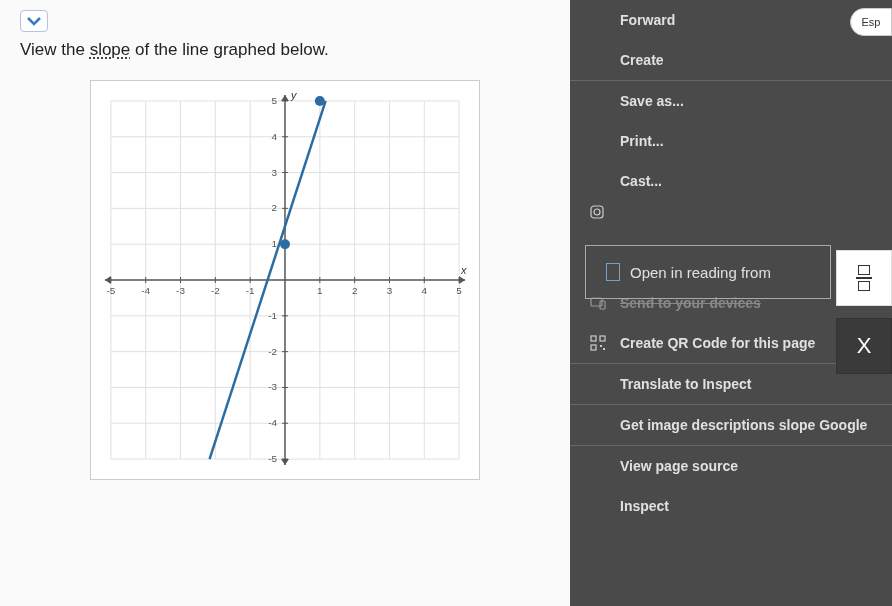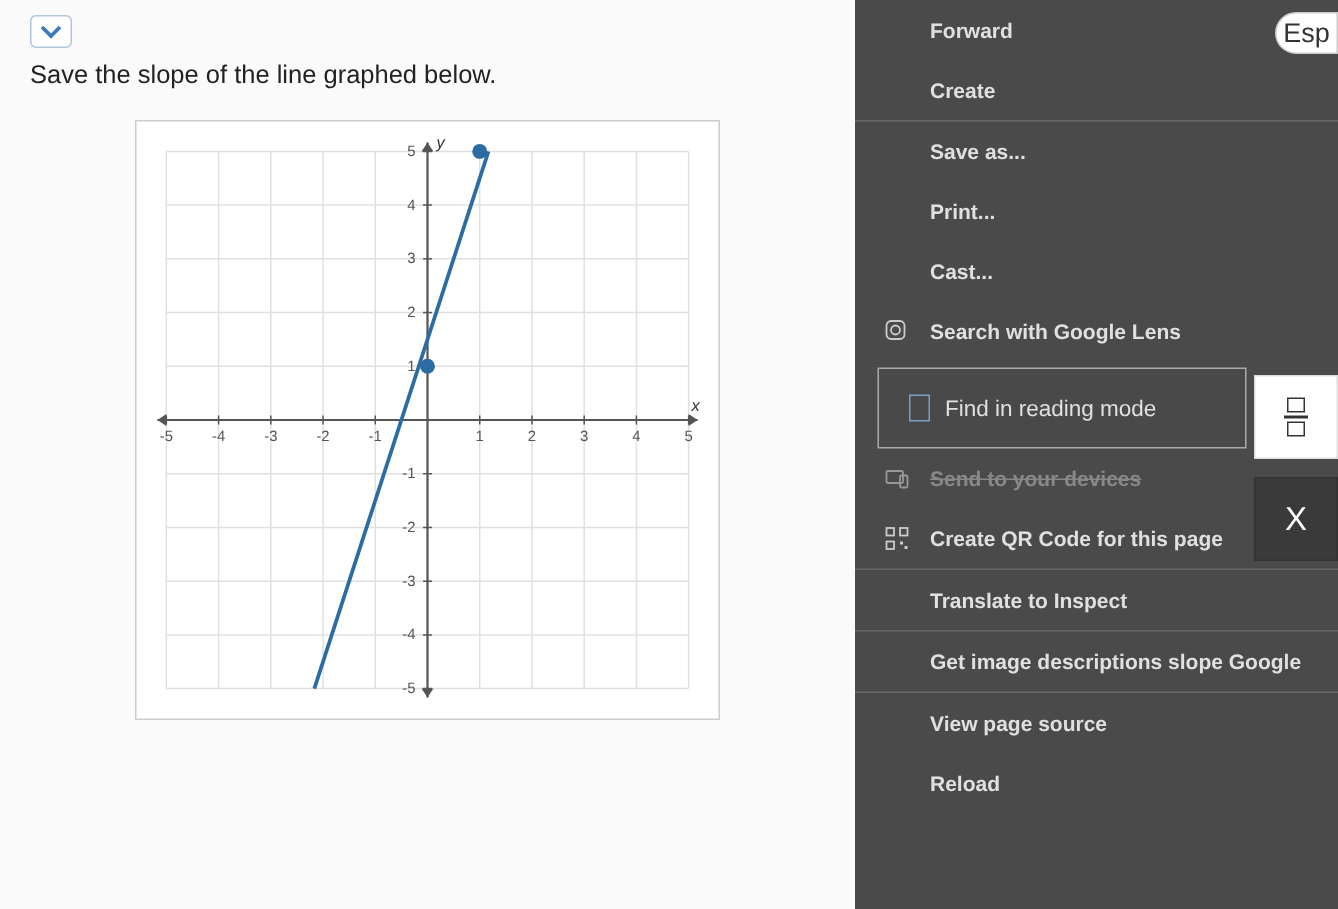--- a/index.html
+++ b/index.html
@@ -32,20 +32,21 @@
       background: white;
       cursor: pointer;
     }
     .collapse-btn svg { width: 16px; height: 12px; }
     .question {
       font-size: 17px;
       color: #222;
       margin: 6px 0 20px 0;
     }
     .question .underline {
+      text-decoration: underline;
       text-decoration-style: dotted;
       text-underline-offset: 3px;
       margin-top: 24px;
     }
     .graph-container {
       width: 390px;
       height: 400px;
       margin-left: 70px;
       border: 1px solid #ccc;
       background: white;
@@ -109,21 +110,21 @@
       right: 0;
       top: 8px;
       width: 42px;
       height: 28px;
       background: white;
       border: 1px solid #ccc;
       border-radius: 14px 0 0 14px;
       display: flex;
       align-items: center;
       justify-content: center;
-      font-size: 18px;
+      font-size: 11px;
       color: #333;
       z-index: 5;
     }
     .side-buttons {
       position: absolute;
       right: 0;
       top: 250px;
       width: 56px;
       z-index: 5;
     }
@@ -167,21 +168,21 @@
 </head>
 <body>
 
 <div class="main-area">
   <div class="collapse-btn">
     <svg viewBox="0 0 16 12">
       <polyline points="2,3 8,9 14,3" fill="none" stroke="#3b7bbf" stroke-width="2.5"></polyline>
     </svg>
   </div>
   <div class="question">
-    <span>Save the </span><span class="underline">slope</span><span> of the line graphed below.</span>
+    <span>View the </span><span class="underline">slope</span><span> of the line graphed below.</span>
   </div>
 
   <div class="graph-container">
     <svg class="graph-svg" viewBox="0 0 390 400">
 
     <line x1="20" y1="20" x2="20" y2="380" stroke="#e0e0e0" stroke-width="1"></line>
         <line x1="55" y1="20" x2="55" y2="380" stroke="#e0e0e0" stroke-width="1"></line>
         <line x1="90" y1="20" x2="90" y2="380" stroke="#e0e0e0" stroke-width="1"></line>
         <line x1="125" y1="20" x2="125" y2="380" stroke="#e0e0e0" stroke-width="1"></line>
         <line x1="160" y1="20" x2="160" y2="380" stroke="#e0e0e0" stroke-width="1"></line>
@@ -262,21 +263,20 @@
   <div class="menu-item"><span>Save as...</span></div>
   <div class="menu-item"><span>Print...</span></div>
   <div class="menu-item"><span>Cast...</span></div>
   <div class="menu-item">
     <span class="icon">
       <svg viewBox="0 0 16 16">
           <rect x="1" y="1" width="12" height="12" rx="3" fill="none" stroke="#ccc" stroke-width="1.2"></rect>
           <circle cx="7" cy="7" r="3" fill="none" stroke="#ccc" stroke-width="1.2"></circle>
         </svg>
     </span>
-    <span>Search with Google Lens</span>
   </div>
   <div style="height:58px"></div>
   <div class="menu-item">
     <span class="icon">
       <svg viewBox="0 0 16 16">
           <rect x="1" y="3" width="11" height="8" rx="1" fill="none" stroke="#999" stroke-width="1.2"></rect>
           <rect x="10" y="6" width="5" height="8" rx="1" fill="none" stroke="#999" stroke-width="1.2"></rect>
         </svg>
     </span>
     <span class="struck">Send to your devices</span>
@@ -292,26 +292,26 @@
         </svg>
     </span>
     <span>Create QR Code for this page</span>
   </div>
   <div class="menu-divider"></div>
   <div class="menu-item"><span>Translate to Inspect</span></div>
   <div class="menu-divider"></div>
   <div class="menu-item"><span>Get image descriptions slope Google</span></div>
   <div class="menu-divider"></div>
   <div class="menu-item"><span>View page source</span></div>
-  <div class="menu-item"><span>Reload</span></div>
+  <div class="menu-item"><span>Inspect</span></div>
 </div>
 
 <div class="reading-mode-box">
   <div class="cb"></div>
-  <span>Find in reading mode</span>
+  <span>Open in reading from</span>
 </div>
 
 <div class="esp-pill">
   <span>Esp</span>
 </div>
 
 <div class="side-buttons">
   <div class="side-btn">
     <div class="fraction">
       <div class="num"></div>

